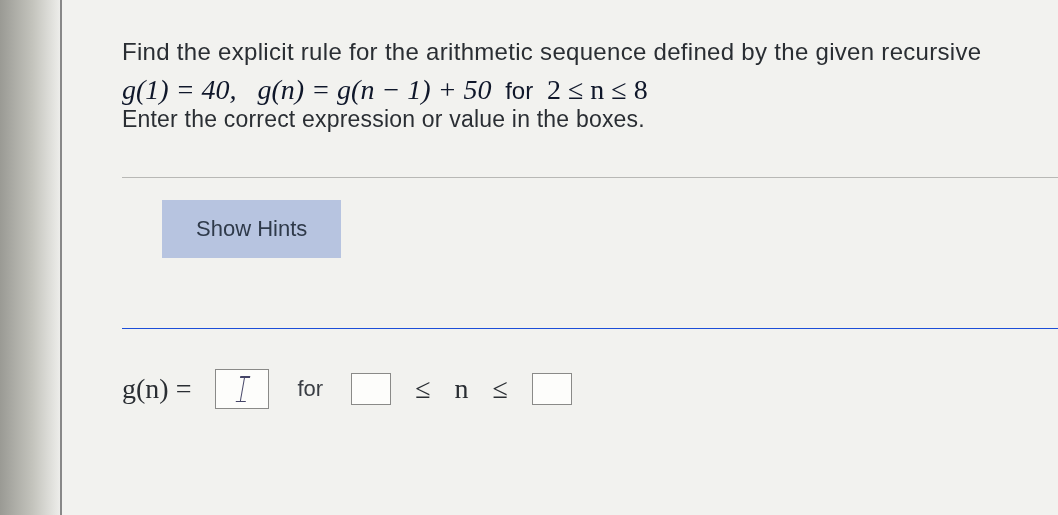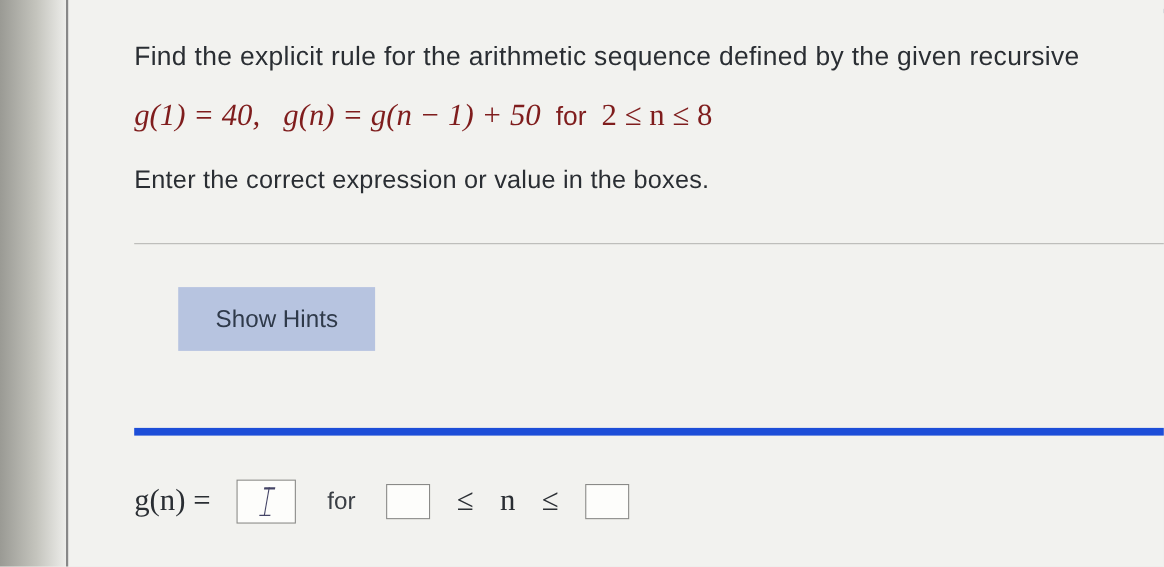--- a/index.html
+++ b/index.html
@@ -30,40 +30,39 @@
     height: 4px;
     background: #5a6b8c;
   }
   .content {
     padding: 38px 0 0 60px;
   }
   .prompt-line {
     color: #2a2e33;
     font-size: 24px;
     letter-spacing: 0.3px;
-    margin-bottom: 24px;
+    margin-bottom: 8px;
   }
   .formula-line {
-    color: #7f1d1d;
+    color: #0f172a;
     font-size: 28px;
     font-family: "Times New Roman", Georgia, serif;
-    margin-bottom: 28px;
   }
   .formula-line .it { font-style: italic; }
   .instruction-line {
     color: #2a2e33;
     font-size: 23px;
     letter-spacing: 0.2px;
     margin-bottom: 44px;
   }
   .hint-panel {
     border-top: 1px solid #b8b8b5;
-    border-bottom: 7px solid #1d4ed8;
+    border-bottom: 1px solid #1d4ed8;
     margin-right: 0;
-    padding: 39px 0 70px 40px;
+    padding: 22px 0 70px 40px;
     background: #f2f2ef;
   }
   .hint-btn {
     display: inline-block;
     background: #b7c4e0;
     color: #2f3a4a;
     font-size: 22px;
     padding: 16px 34px;
     border: none;
     cursor: pointer;

